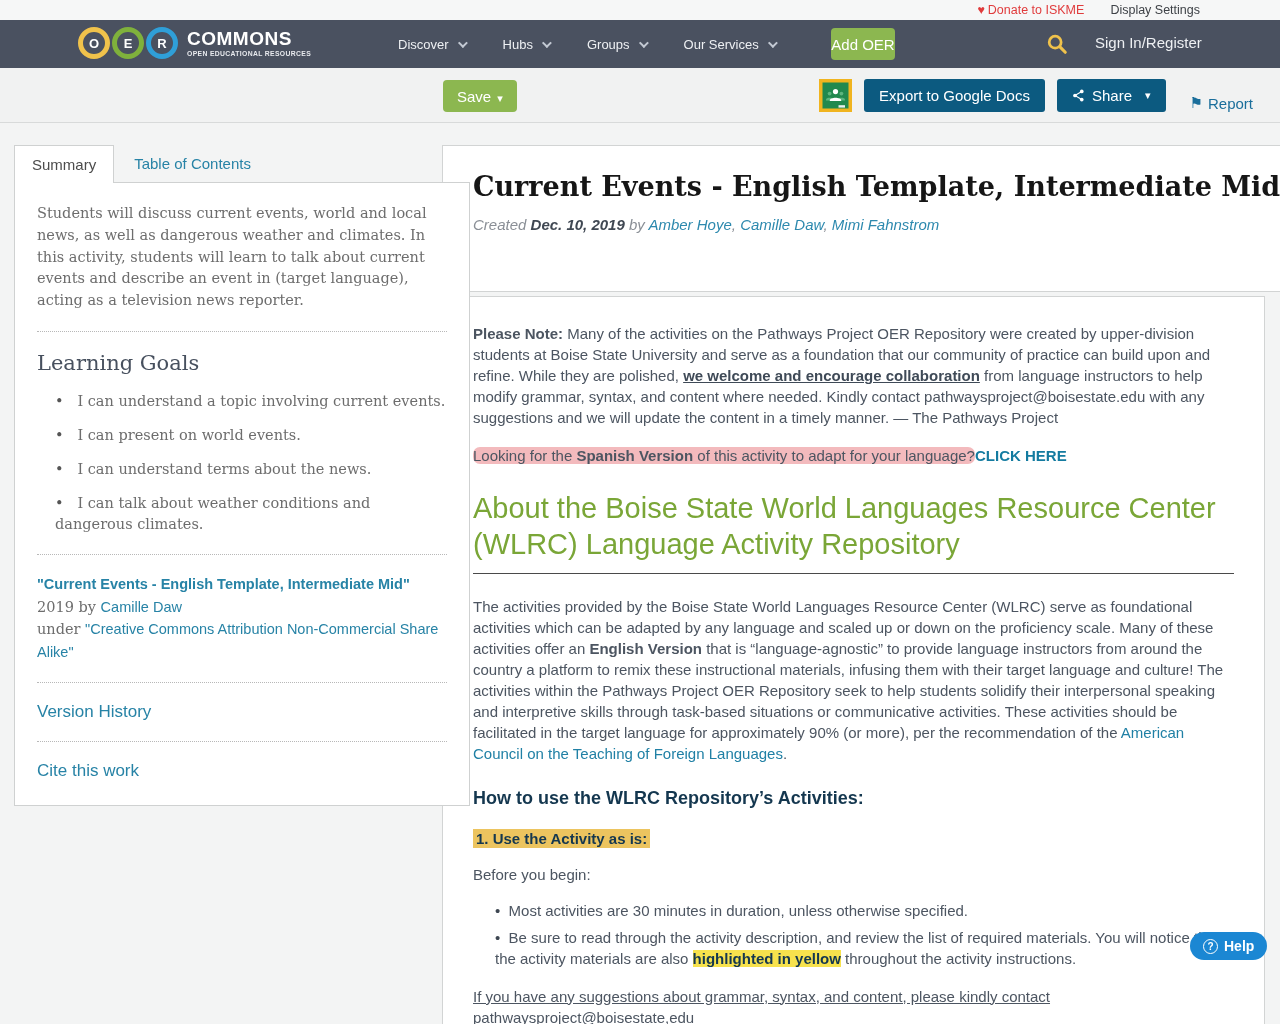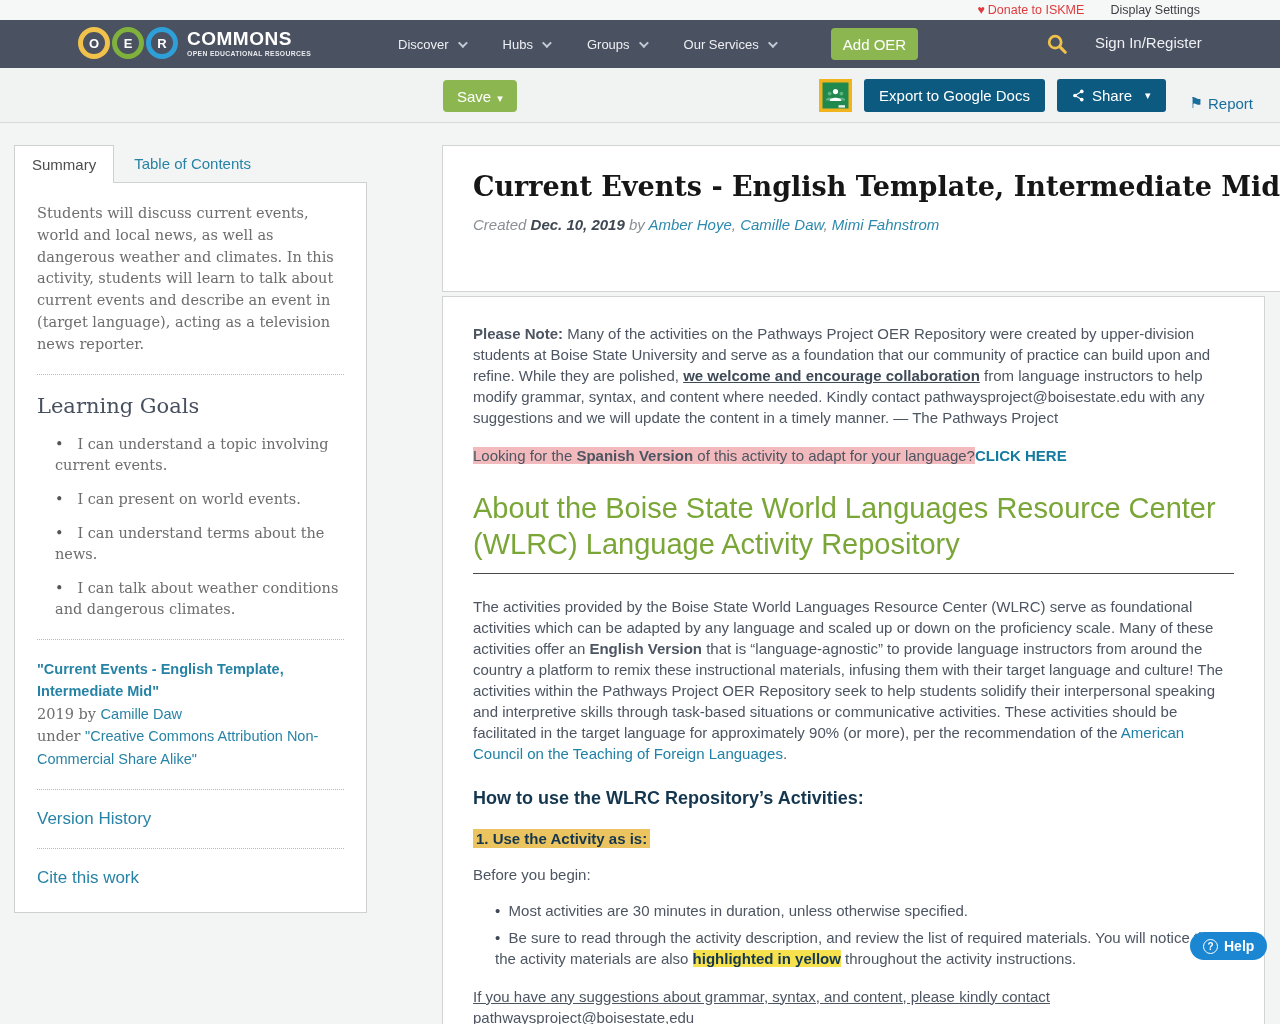--- a/index.html
+++ b/index.html
@@ -19,35 +19,35 @@
   .ring { width:32px; height:32px; border-radius:50%; border:5px solid; display:flex; align-items:center; justify-content:center; color:#fff; font-weight:bold; font-size:13px; margin-right:2px; }
   .ring-o { border-color:#f0c24b; }
   .ring-e { border-color:#7fb13c; }
   .ring-r { border-color:#2f9fd8; }
   .logo-text { margin-left:7px; color:#fff; }
   .logo-title { font-size:19px; font-weight:bold; letter-spacing:0.5px; line-height:1; }
   .logo-sub { font-size:6.8px; font-weight:bold; letter-spacing:0.35px; color:#e8eaee; margin-top:2px; }
   .nav-links { position:absolute; left:398px; top:0; height:48px; display:flex; align-items:center; gap:38px; }
   .nav-link { color:#eef0f3; font-size:13px; cursor:pointer; display:flex; align-items:center; }
   .chev { width:7px; height:7px; border-right:2px solid #c3c9d3; border-bottom:2px solid #c3c9d3; transform:rotate(45deg) translateY(-2px); display:inline-block; margin-left:9px; }
-  .add-oer { position:absolute; left:831px; top:8px; width:87px; height:32px; background:#8cb750; color:#fff; border:none; border-radius:4px; font-size:15px; font-family:inherit; cursor:pointer; }
+  .add-oer { position:absolute; left:831px; top:8px; width:64px; height:32px; background:#8cb750; color:#fff; border:none; border-radius:4px; font-size:15px; font-family:inherit; cursor:pointer; }
   .search-btn { position:absolute; left:1046px; top:13px; cursor:pointer; }
   .signin { position:absolute; left:1095px; top:14px; color:#eef0f3; font-size:15px; cursor:pointer; }
 
   
   .toolbar { position:relative; height:55px; background:#f1f2f2; border-bottom:1px solid #d8dada; }
   .save-btn { position:absolute; left:443px; top:12px; height:32px; padding:0 14px; background:#8cb750; color:#fff; border:none; border-radius:4px; font-size:15px; font-family:inherit; cursor:pointer; }
   .caret { font-size:11px; margin-left:6px; }
   .toolbar-right { position:absolute; right:27px; top:11px; display:flex; align-items:flex-end; gap:12px; }
   .classroom-btn { width:33px; height:33px; padding:0; border:none; background:transparent; cursor:pointer; line-height:0; }
   .btn-blue { height:33px; padding:0 15px; background:#0c5a80; color:#fff; border:none; border-radius:3px; font-size:15px; font-family:inherit; cursor:pointer; display:flex; align-items:center; gap:7px; }
   .report-link { color:#1a6e9b; font-size:15px; margin-left:12px; cursor:pointer; display:flex; align-items:center; gap:5px; }
 
   
-  .sidebar { position:absolute; left:14px; top:145px; width:353px; }
+  .sidebar { position:absolute; left:14px; top:145px; width:456px; }
   .tabs { display:flex; height:38px; }
   .tab { font-size:15px; line-height:38px; cursor:pointer; }
   .tab-active { background:#fff; border:1px solid #cfd1d1; border-bottom:none; color:#4c4c4c; padding:0 17px; position:relative; z-index:2; }
   .tab-link { color:#2783a6; padding:0 20px; }
   .side-card { background:#fff; border:1px solid #cfd1d1; margin-top:-1px; padding:20px 22px 24px; position:relative; z-index:1; }
   .serif { font-family:"DejaVu Serif","Liberation Serif",serif; }
   .summary-text { font-size:14.5px; line-height:1.5; color:#6d6d6d; }
   .dotted-sep { border-top:1px dotted #b8b8b8; margin:19px 0; }
   .lg-title { font-size:21px; color:#47505e; font-weight:normal; margin:2px 0 16px; }
   .lg-list { list-style:none; padding-left:18px; }
@@ -64,21 +64,21 @@
   .created-line { font-size:15px; font-style:italic; color:#8a8f96; }
   .created-date { font-weight:bold; color:#3f4752; }
   .author-link { color:#2d89ae; cursor:pointer; }
 
   .body-card { position:absolute; left:442px; top:296px; width:823px; height:745px; background:#fff; border:1px solid #d2d4d4; padding:26px 30px; overflow:hidden; }
   .body-card p, .body-card li { font-size:15px; line-height:1.4; color:#4c5561; }
   .note-para { margin-bottom:17px; }
   .note-label { font-weight:bold; }
   .note-link { font-weight:bold; text-decoration:underline; color:#3f4a57; cursor:pointer; }
   .spanish-line { margin-bottom:24px; }
-  .hl-pink { background:#f3babd; }
+  .hl-pink { background:#f3babd;border-radius:7px; }
   .click-here { color:#147ba0; font-weight:bold; cursor:pointer;margin-top:16px; }
   .about-heading { font-weight:normal; font-size:29px; line-height:1.25; color:#7aa637; padding-bottom:10px; border-bottom:1px solid #4a4a4a; margin-bottom:22px; }
   .about-para { margin-bottom:24px; }
   .link-inline { color:#2080a5; cursor:pointer; }
   .howto-heading { font-size:18px; color:#14374f; margin-bottom:20px; }
   .step-heading { display:inline-block; font-size:15px; font-weight:bold; color:#14374f; background:#ecc45f; padding:1px 3px; margin-bottom:16px; }
   .before-para { margin-bottom:15px; }
   .main-list { list-style:none; padding-left:22px; margin-bottom:17px; }
   .main-list li { margin-bottom:6px; }
   .main-list li::before { content:"•\00a0\00a0"; color:#3e4752; }

